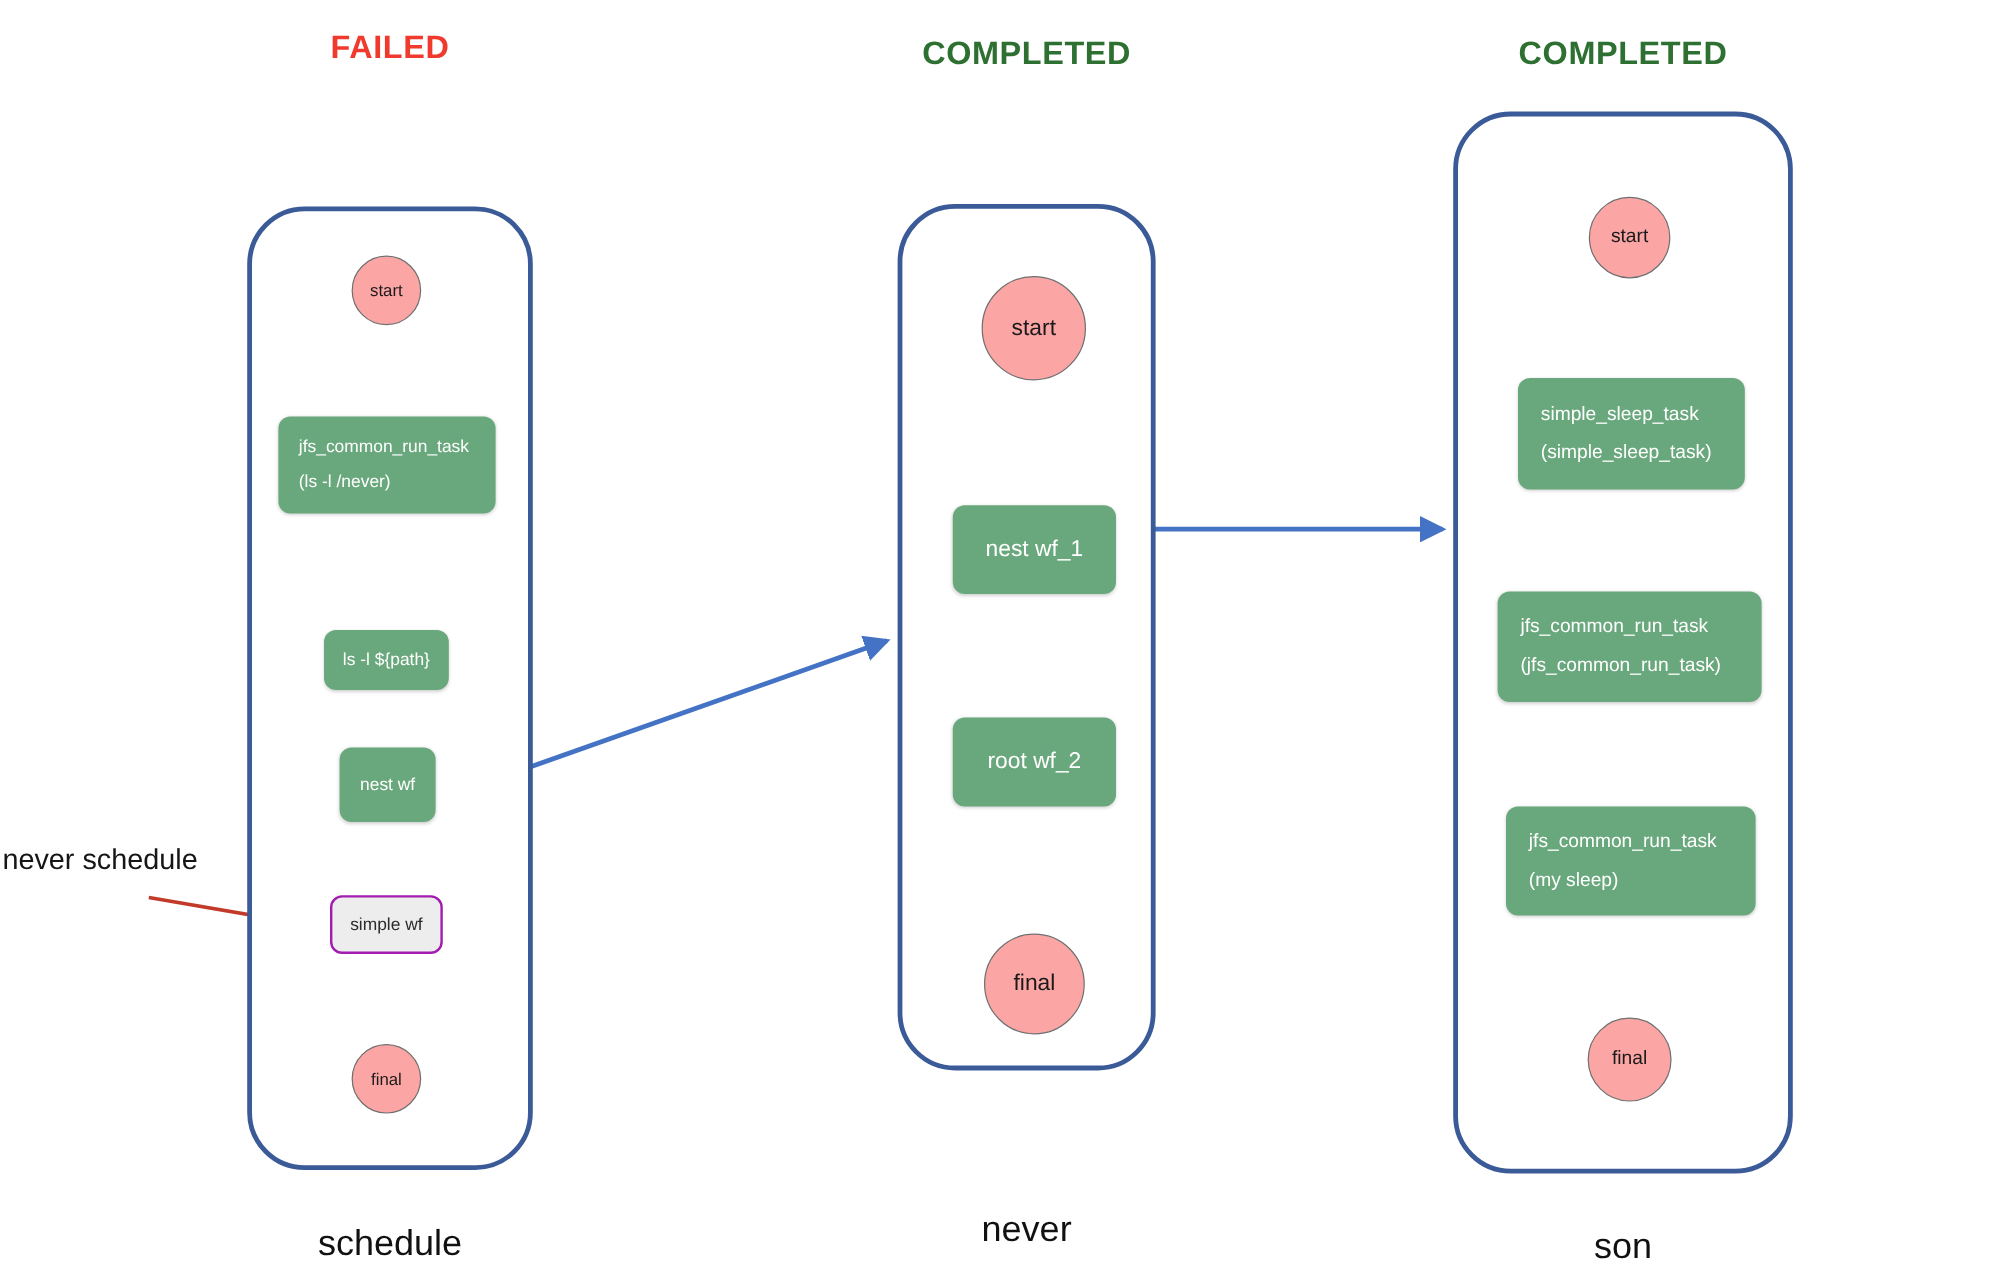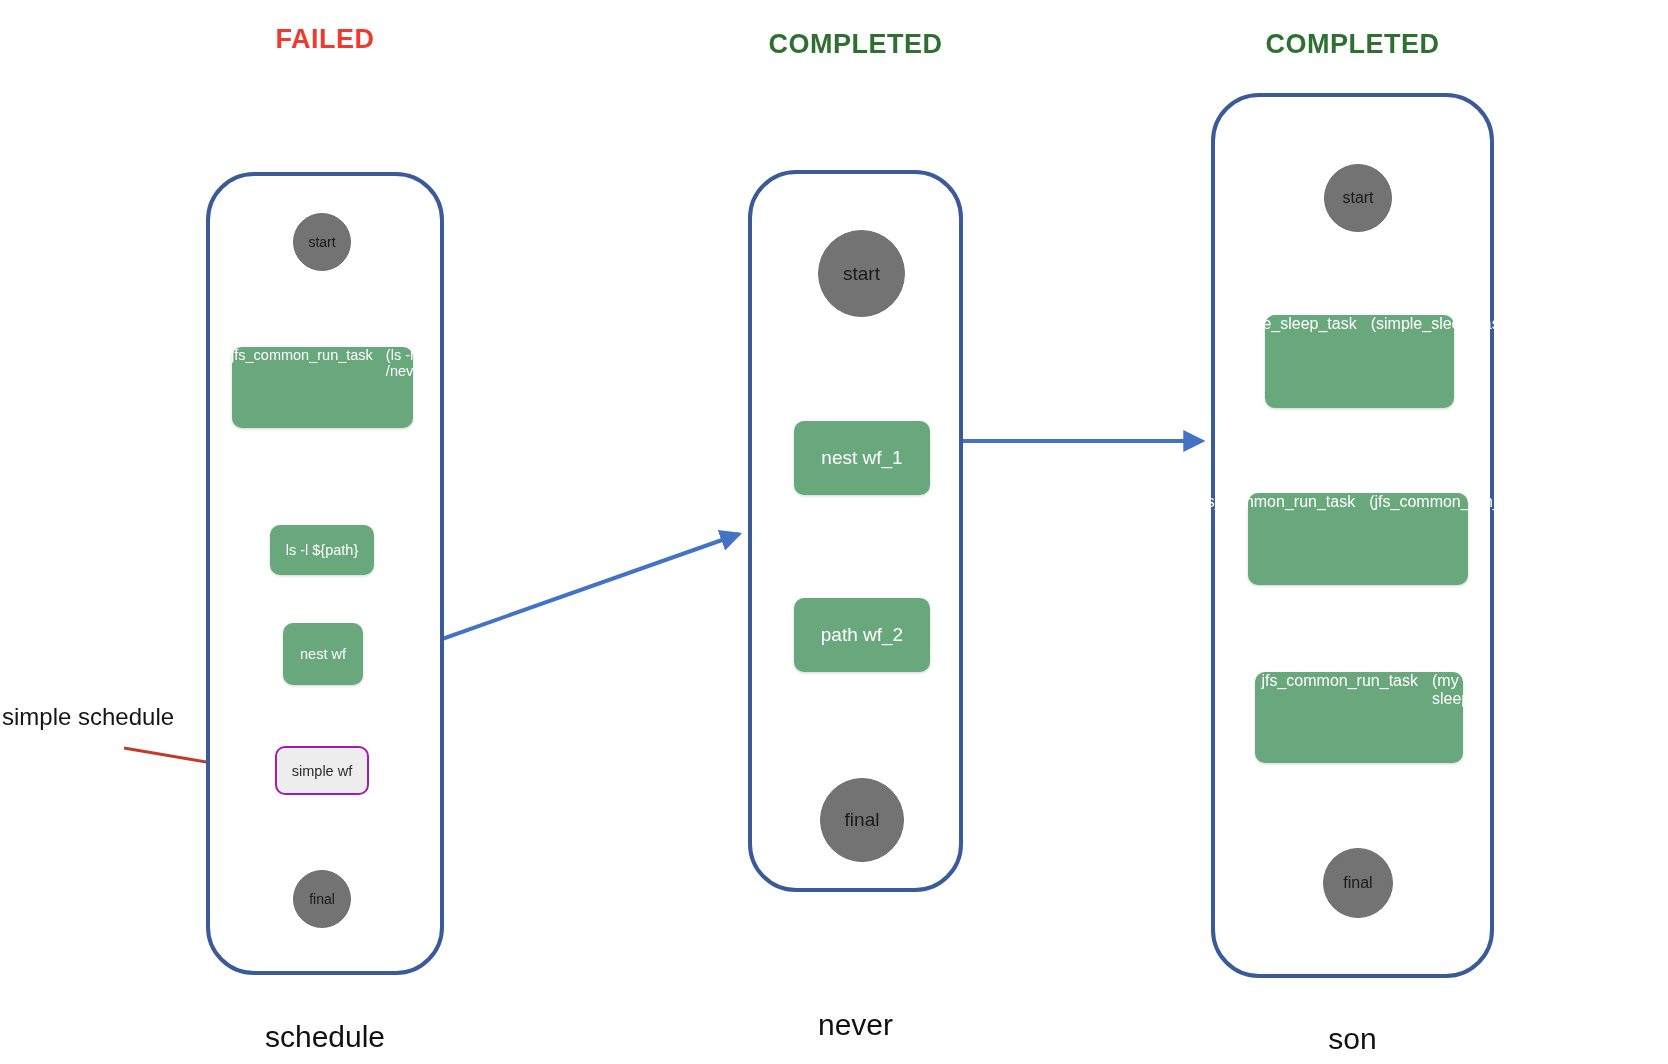--- a/index.html
+++ b/index.html
@@ -17,24 +17,24 @@
   .status-2{left:748px;width:215px;top:29px;}
   .status-3{left:1211px;width:283px;top:29px;}
 
   
   .wf-container{position:absolute;border:4.5px solid #3b5b98;border-radius:48px;background:#fff;box-sizing:border-box;}
   .container-1{left:206px;top:172px;width:238px;height:803px;}
   .container-2{left:748px;top:170px;width:215px;height:722px;}
   .container-3{left:1211px;top:93px;width:283px;height:885px;}
 
   
-  .circle{position:absolute;border-radius:50%;border:1.4px solid #6f6f6f;background:#737373;
+  .circle{position:absolute;border-radius:50%;border:1.4px solid #6f6f6f;background:#fca5a5;
           display:flex;align-items:center;justify-content:center;color:#1a1a1a;box-sizing:border-box;}
   .task{position:absolute;background:#69a87c;color:#fff;border-radius:10px;box-sizing:border-box;
-        display:flex;justify-content:center;align-items:center;
+        display:flex;flex-direction:column;justify-content:center;align-items:center;
         box-shadow:0 1px 3px rgba(0,0,0,.18);}
   .task.two-line{align-items:flex-start;}
   .task.disabled{background:#ededed;color:#2b2b2b;border:2px solid #a21caf;box-shadow:none;}
 
   .col1-start{left:293px;top:213px;width:58px;height:58px;font-size:14px;}
   .col1-final{left:293px;top:870px;width:58px;height:58px;font-size:14px;}
   .col1-box1{left:232px;top:347px;width:181px;height:81px;font-size:14.5px;padding-left:17px;gap:13px;}
   .col1-box2{left:270px;top:500px;width:104px;height:50px;font-size:14.5px;margin-top:25px;}
   .col1-box3{left:283px;top:623px;width:80px;height:62px;font-size:14.5px;}
   .col1-box4{left:275px;top:746px;width:94px;height:49px;font-size:14.5px;}
@@ -94,21 +94,21 @@
     <line x1="1358" y1="409" x2="1358" y2="491" stroke="#2d2d2d" stroke-width="2.6" marker-end="url(#arrow-black)"></line>
     <line x1="1358" y1="586" x2="1358" y2="670" stroke="#2d2d2d" stroke-width="2.6" marker-end="url(#arrow-black)"></line>
     <line x1="1358" y1="764" x2="1358" y2="846" stroke="#2d2d2d" stroke-width="2.6" marker-end="url(#arrow-black)"></line>
 
     <line x1="428" y1="644" x2="739" y2="534" stroke="#4472c4" stroke-width="4" marker-end="url(#arrow-blue)"></line>
     <line x1="933" y1="441" x2="1202" y2="441" stroke="#4472c4" stroke-width="4" marker-end="url(#arrow-blue)"></line>
 
     <line x1="124" y1="748" x2="259" y2="771" stroke="#c23b2a" stroke-width="3" marker-end="url(#arrow-red)"></line>
   </svg>
 
-  <div class="annotation">simple schedule</div>
+  <div class="annotation">never schedule</div>
 
   <div class="status failed status-1">FAILED</div>
   <div class="wf-container container-1"></div>
   <div class="circle col1-start">start</div>
   <div class="task two-line col1-box1">
     <span>jfs_common_run_task</span>
     <span>(ls -l /never)</span>
   </div>
   <div class="task col1-box2">
     <span>ls -l ${path}</span>
@@ -122,21 +122,21 @@
   <div class="circle col1-final">final</div>
   <div class="caption caption-1">schedule</div>
 
   <div class="status completed status-2">COMPLETED</div>
   <div class="wf-container container-2"></div>
   <div class="circle col2-start">start</div>
   <div class="task col2-box1">
     <span>nest wf_1</span>
   </div>
   <div class="task col2-box2">
-    <span>path wf_2</span>
+    <span>root wf_2</span>
   </div>
   <div class="circle col2-final">final</div>
   <div class="caption caption-2">never</div>
 
   <div class="status completed status-3">COMPLETED</div>
   <div class="wf-container container-3"></div>
   <div class="circle col3-start">start</div>
   <div class="task two-line col3-box1">
     <span>simple_sleep_task</span>
     <span>(simple_sleep_task)</span>

